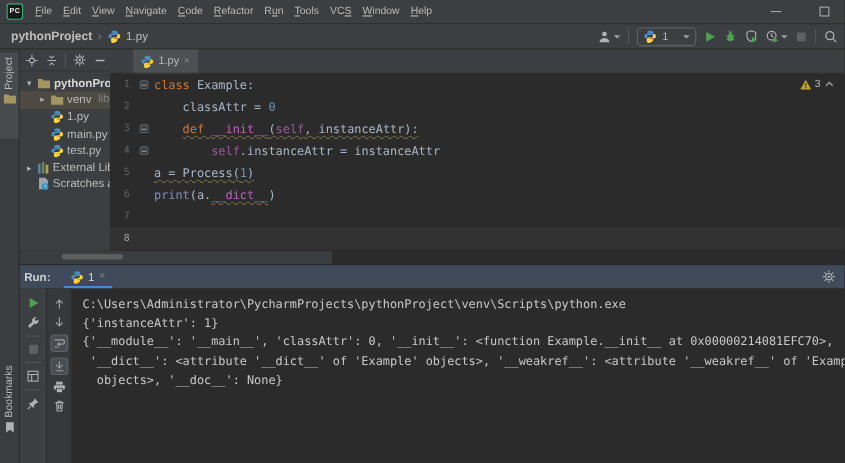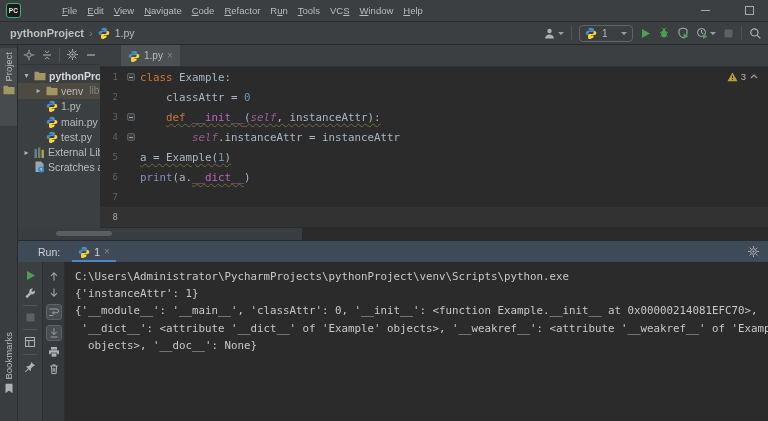--- a/index.html
+++ b/index.html
@@ -5,21 +5,21 @@
   * { margin:0; padding:0; box-sizing:border-box; }
   html,body { width:768px; height:421px; overflow:hidden; background:#2B2B2B;
     font-family:"Liberation Sans", sans-serif; }
   #app { position:relative; width:768px; height:421px; background:#2B2B2B; overflow:hidden;
     -webkit-user-select:none; user-select:none; }
   .ic { display:inline-flex; align-items:center; justify-content:center; }
   .ic svg { display:block; }
 
   
   .titlebar { position:absolute; left:0; top:0; width:768px; height:22px; background:#3C3F41;
-    border-bottom:1px solid #2E2E2E; display:flex; align-items:center;gap:30px; }
+    border-bottom:1px solid #2E2E2E; display:flex; align-items:center; }
   .logo { margin-left:6px; width:15px; height:15px; border:1px solid #3BB07A; border-radius:3px;
     background:#1A1A1A; display:grid; place-items:center; font-size:6.5px; font-weight:bold;
     color:#EDEDED; letter-spacing:.3px; }
   .menus { display:flex; margin-left:6px; }
   .menu-item { padding:0 5px; font-size:9.5px; color:#BBBBBB; line-height:21px; cursor:default; }
   .menu-item u { text-decoration:underline; text-underline-offset:1px; }
   .win-title { position:absolute; left:433px; top:0; line-height:21px; font-size:9.5px; color:#7F7F7F; }
   .win-btn { position:absolute; top:0; width:26px; height:21px; display:grid; place-items:center; }
   .wmin { left:692px; } .wmax { left:736px; }
   .glyph-min { width:9px; height:1px; background:#A7ABAE; }
@@ -76,34 +76,34 @@
   .code-row { display:flex; height:20px; align-items:center; }
   .code-row.caret-line { background:#323232; }
   .lnum { flex:0 0 22px; text-align:right; padding-right:4px; font-family:"DejaVu Sans Mono", monospace;
     font-size:9px; color:#606366; }
   .caret-line .lnum { color:#A4A3A3; }
   .fold { flex:0 0 18px; display:flex; justify-content:center; }
   .foldbox { width:8px; height:8px; border:1px solid #5B5E60; border-radius:2px; position:relative; background:#3C3F41; }
   .foldbox::after { content:''; position:absolute; left:1px; right:1px; top:2.5px; height:1px; background:#9DA0A2; }
   .codetext { font-family:"DejaVu Sans Mono", monospace; font-size:10.8px; white-space:pre; }
   .tk-pl { color:#A9B7C6; } .tk-kw { color:#CC7832; } .tk-num { color:#6897BB; }
-  .tk-mag { color:#BA63C0; } .tk-slf { color:#9A5B96;font-style:italic; } .tk-bi { color:#8888C6; }
+  .tk-mag { color:#BA63C0; } .tk-slf { color:#9A5B96; } .tk-bi { color:#8888C6; }
   .wv { text-decoration:underline; text-decoration-style:wavy; text-decoration-color:#6E6B3F;
     text-decoration-thickness:1px; text-underline-offset:2px; }
 
   
   .bstrip { position:absolute; left:18px; top:228px; width:750px; height:12px; background:#2B2B2B; }
   .bstrip-left { position:absolute; left:0; top:0; width:284px; height:12px; background:#3A3D3F; }
   .hthumb { position:absolute; left:38px; top:3px; width:56px; height:5px; border-radius:2.5px; background:#5B5E5F; }
 
   
   .runpanel { position:absolute; left:18px; top:240px; width:750px; height:181px; background:#2B2B2B;
     border-top:1px solid #282B2E; }
   .runhead { height:21px; background:#3E4A58; display:flex; align-items:center; position:relative; }
-  .run-label { margin-left:20px; font-size:10.5px; font-weight:normal; color:#D0D3D6; }
+  .run-label { margin-left:4px; font-size:10.5px; font-weight:bold; color:#D0D3D6; }
   .runtab { margin-left:12px; height:21px; display:flex; align-items:center; gap:4px; padding:0 6px; position:relative; }
   .runtab::after { content:''; position:absolute; left:0; right:0; bottom:0; height:2px; background:#4A88C8; }
   .runtab-label { font-size:10.5px; color:#D5D8DA; }
   .run-gear { position:absolute; right:8px; top:4px; }
   .runbody { position:absolute; left:0; top:21px; right:0; bottom:0; display:flex; }
   .rtool1 { width:25px; background:#3C3F41; border-right:1px solid #2E2F30; display:flex;
     flex-direction:column; align-items:center; padding-top:8px; gap:6px; }
   .rtool2 { width:22px; background:#35393B; border-right:1px solid #2E2F30; display:flex;
     flex-direction:column; align-items:center; padding-top:8px; gap:5px; }
   .hsep { width:14px; height:1px; background:#515456; }
@@ -391,21 +391,21 @@
         <div class="code-row">
           <span class="lnum">4</span>
           <span class="fold">
             <span class="foldbox"></span>
           </span>
           <span class="codetext"><span class="tk-pl">        </span><span class="tk-slf">self</span><span class="tk-pl">.instanceAttr = instanceAttr</span></span>
         </div>
         <div class="code-row">
           <span class="lnum">5</span>
           <span class="fold"></span>
-          <span class="codetext"><span class="tk-pl wv">a = Example(</span><span class="tk-num wv">1</span><span class="tk-pl wv">)</span></span>
+          <span class="codetext"><span class="tk-pl wv">a = Process(</span><span class="tk-num wv">1</span><span class="tk-pl wv">)</span></span>
         </div>
         <div class="code-row">
           <span class="lnum">6</span>
           <span class="fold"></span>
           <span class="codetext"><span class="tk-bi">print</span><span class="tk-pl">(a.</span><span class="tk-mag wv">__dict__</span><span class="tk-pl">)</span></span>
         </div>
         <div class="code-row">
           <span class="lnum">7</span>
           <span class="fold"></span>
         </div>

